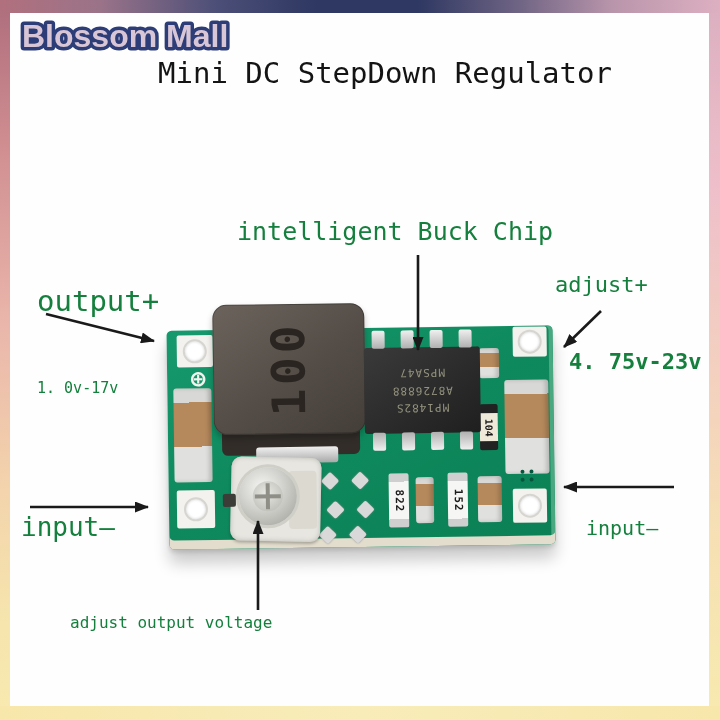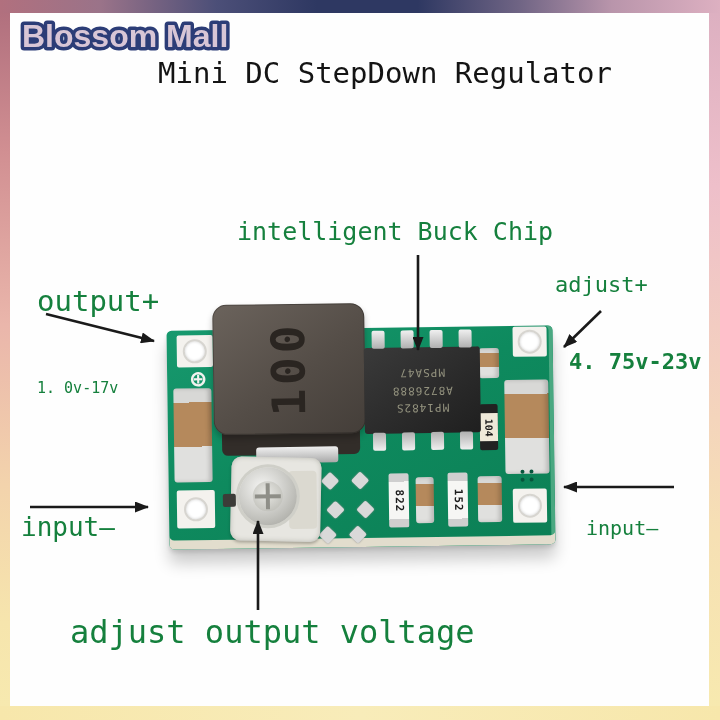--- a/index.html
+++ b/index.html
@@ -26,21 +26,21 @@
   .title{position:absolute;left:0;top:56px;width:720px;text-align:center;
     transform:translateX(25px);font-size:29px;color:#141414;white-space:nowrap;z-index:40;}
   .annotation{position:absolute;color:#15803d;white-space:nowrap;z-index:40;}
   .ann-buck{left:237px;top:217px;font-size:25px;}
   .ann-output-plus{left:37px;top:284px;font-size:29px;}
   .ann-output-range{left:37px;top:379px;font-size:15px;}
   .ann-input-plus{left:555px;top:272px;font-size:22px;}
   .ann-input-range{left:569px;top:349px;font-size:22px;font-weight:bold;}
   .ann-output-minus{left:21px;top:512px;font-size:26px;}
   .ann-input-minus{left:586px;top:516px;font-size:20px;}
-  .ann-adjust{left:70px;top:613px;font-size:32px;}
+  .ann-adjust{left:70px;top:613px;font-size:16px;}
 
   
   .arrows{position:absolute;left:0;top:0;width:720px;height:720px;z-index:50;pointer-events:none;}
 
   
   .board{position:absolute;left:168px;top:328px;width:386px;height:219px;
     transform:rotate(-0.8deg);z-index:10;}
   .substrate{position:absolute;inset:0;border-radius:5px;
     background:linear-gradient(155deg,#17996e 0%,#0e8a5e 45%,#0c7f55 100%);
     box-shadow:0 14px 16px rgba(0,0,0,0.20),0 3px 4px rgba(0,0,0,0.12),

